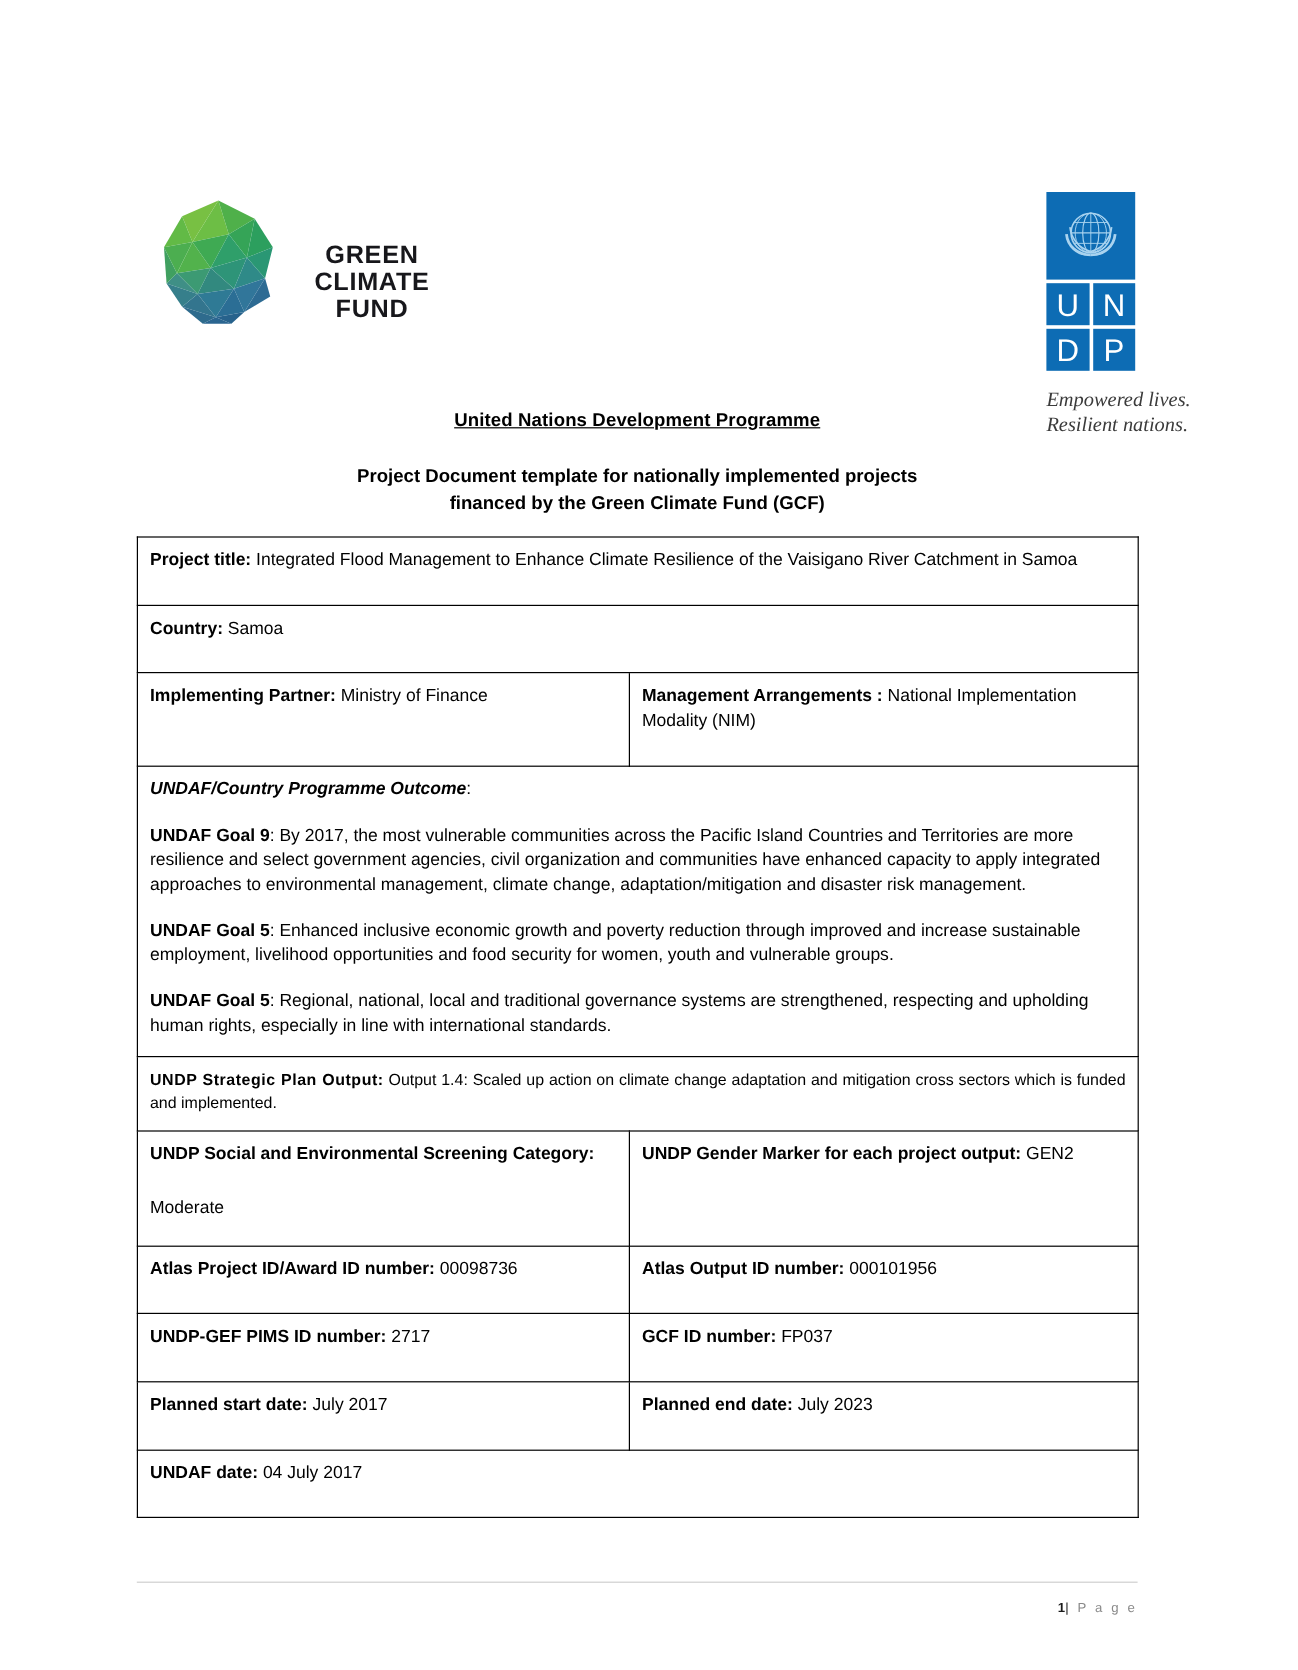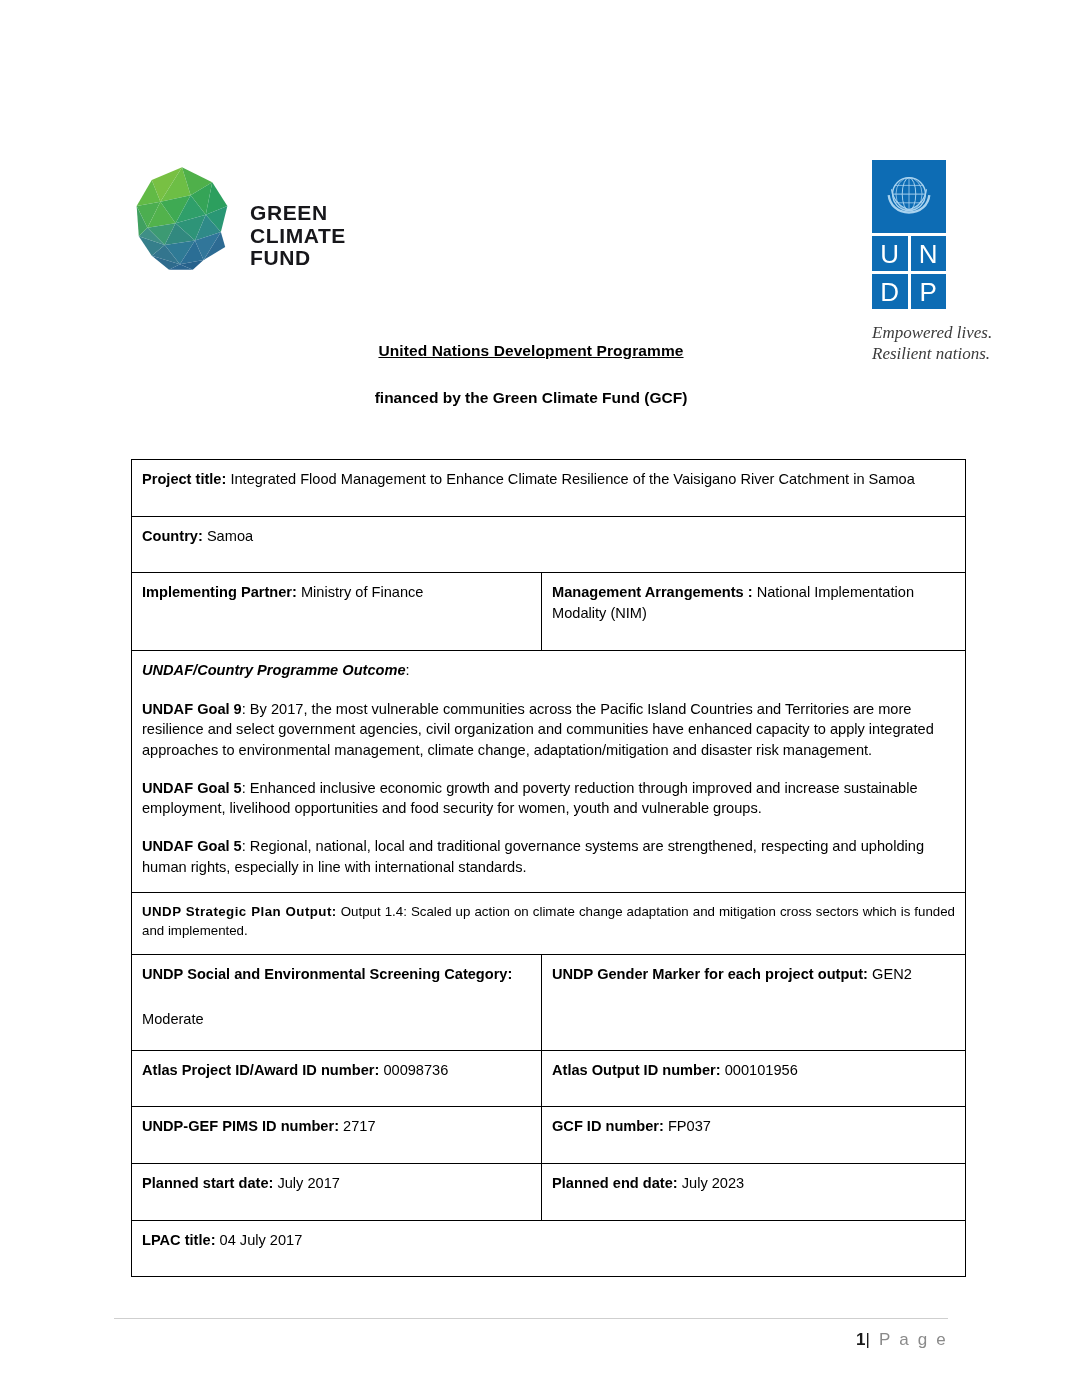--- a/index.html
+++ b/index.html
@@ -34,28 +34,29 @@
     top: 5px;
     display: flex;
     align-items: center;
   }
   .gcf-mark {
     width: 108px;
     height: 108px;
     flex: 0 0 auto;
   }
   .gcf-wordmark {
-    margin-left: 14px;
+    margin-left: 26px;
     font-family: "Liberation Sans", sans-serif;
     font-size: 21px;
     font-weight: 700;
     line-height: 1.08;
     letter-spacing: 0.6px;
     color: #17171b;
     padding-top: 34px;
+    text-align: center;
   }
   .gcf-wordmark div { white-space: nowrap; }
 
   .undp-logo {
     position: absolute;
     left: 872px;
     top: 0px;
     width: 96px;
   }
   .undp-grid {
@@ -117,25 +118,24 @@
     margin-top: 27px;
     font-size: 15.5px;
     font-weight: 700;
     line-height: 1.42;
   }
 
   
   .doc-table {
     position: absolute;
     left: 114px;
-    top: 459px;
+    top: 447px;
     width: 834px;
     border-collapse: collapse;
     table-layout: fixed;
-    margin-left: 17px;
   }
   .doc-table td {
     border: 1px solid #000000;
     vertical-align: top;
     padding: 9px 10px 11px 10px;
     font-size: 14.6px;
     line-height: 1.42;
   }
   .doc-table td.pad-tall { padding-bottom: 26px; }
   .lbl { font-weight: 700; }
@@ -155,21 +155,21 @@
   .footer {
     position: absolute;
     left: 114px;
     top: 1318px;
     width: 834px;
     border-top: 1px solid #cfcfcf;
     padding-top: 11px;
     text-align: right;
   }
   .footer-text {
-    font-size: 17px;
+    font-size: 11px;
     color: #8a8a8a;
     letter-spacing: 2.2px;
   }
   .footer-text b {
     color: #1a1a1a;
     font-weight: 700;
     letter-spacing: 0;
   }
   .footer-text .bar { color: #1a1a1a; }
 </style>
@@ -244,20 +244,21 @@
       <div class="undp-tag">
         <div>Empowered lives.</div>
         <div>Resilient nations.</div>
       </div>
     </div>
   </div>
 
   <div class="head-block">
     <div class="head-line1">United Nations Development Programme</div>
     <div class="head-line2">
+      <div>Project Document template for nationally implemented projects</div>
       <div>financed by the Green Climate Fund (GCF)</div>
     </div>
   </div>
 
   <table class="doc-table">
     <colgroup>
       <col style="width:410px">
       <col style="width:424px">
     </colgroup>
     <tbody>
@@ -350,21 +351,21 @@
           <span>July 2017</span>
         </td>
         <td class="pad-tall">
           <span class="lbl">Planned end date:</span>
           <span>July 2023</span>
         </td>
       </tr>
 
       <tr>
         <td colspan="2" class="pad-tall">
-          <span class="lbl">LPAC title:</span>
+          <span class="lbl">UNDAF date:</span>
           <span>04 July 2017</span>
         </td>
       </tr>
 
     </tbody>
   </table>
 
   <div class="footer">
     <span class="footer-text"><b>1</b><span class="bar">|</span> <span>P a g e</span></span>
   </div>

